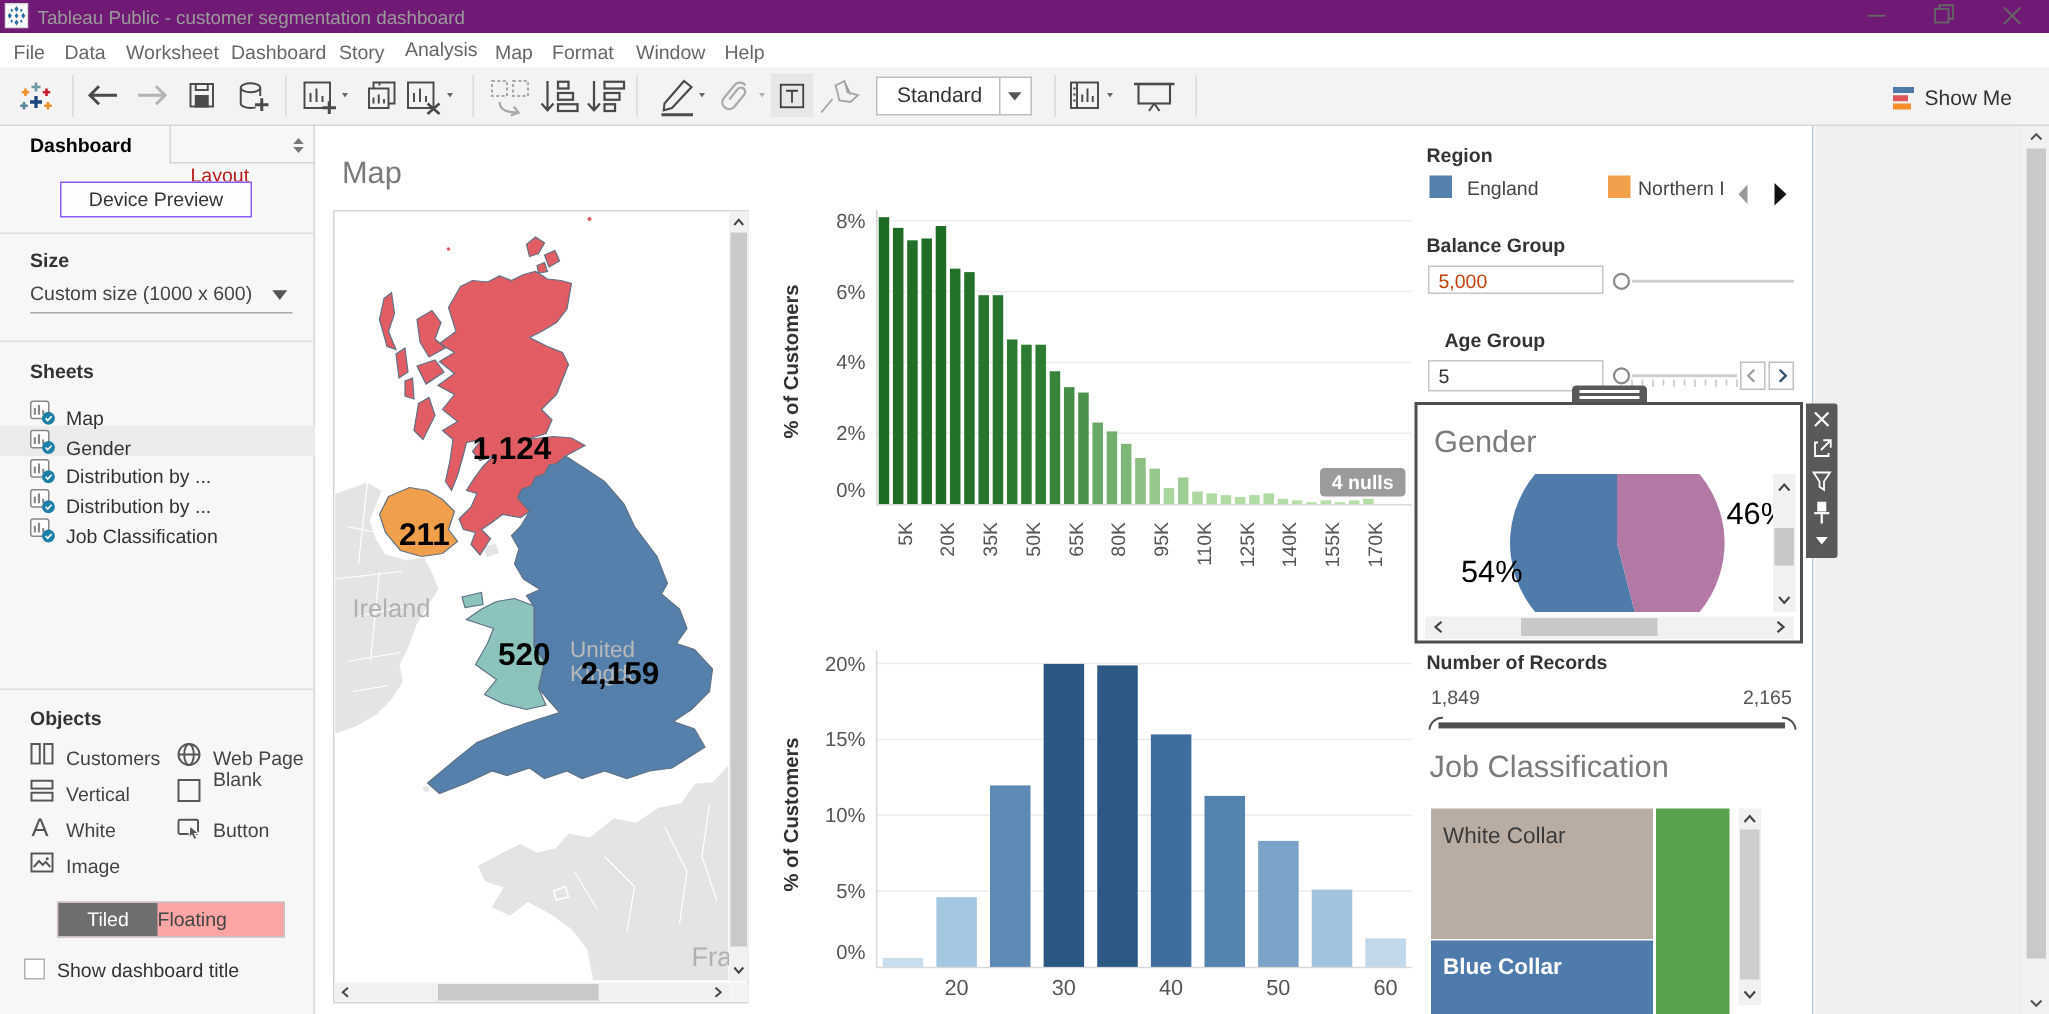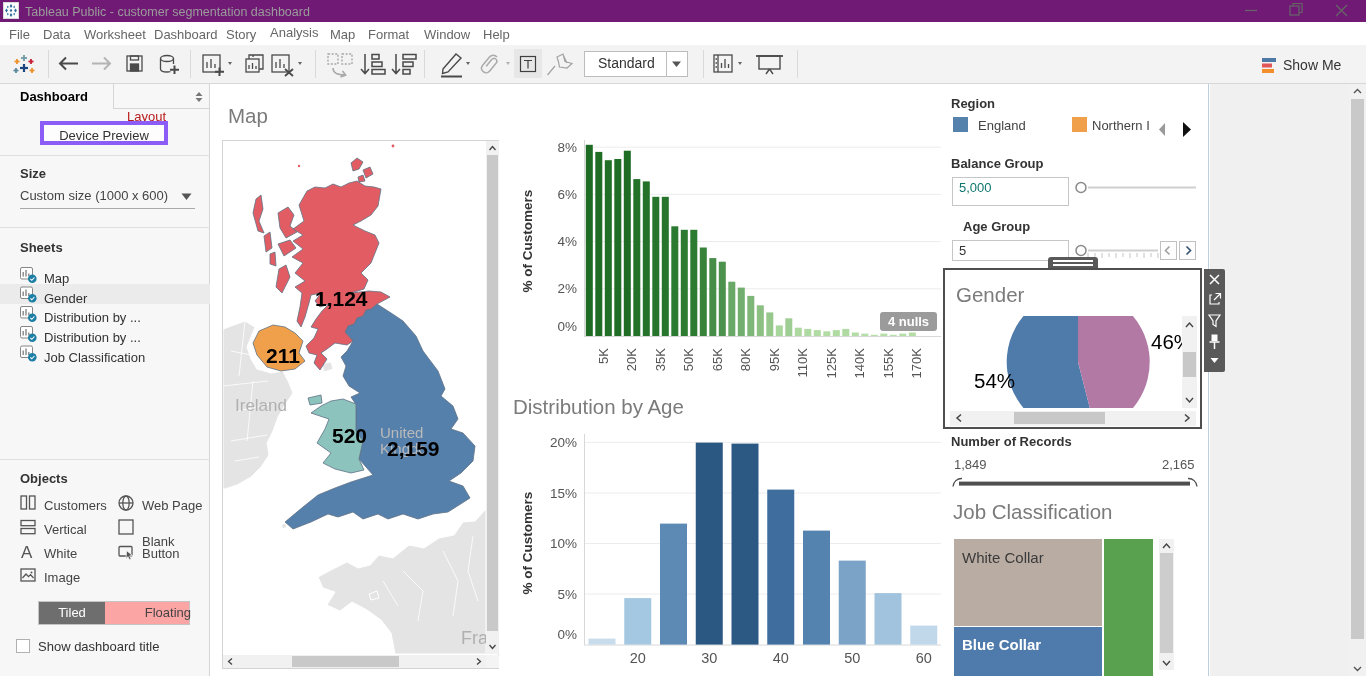--- a/index.html
+++ b/index.html
@@ -205,21 +205,21 @@
     <div class="abs" id="lpanel" style="left:0;top:0;width:210px;height:592px;background:#f7f7f7;border-right:1px solid #d5d5d5;font-size:13px;color:#333;">
 
       <div class="abs" style="left:113px;top:0;width:97px;height:25px;border-left:1px solid #d5d5d5;border-bottom:1px solid #d5d5d5;"></div>
       <div class="abs" style="left:20px;top:5px;font-weight:bold;color:#000;">Dashboard</div>
       <div class="abs" style="left:127px;top:5px;color:#b91c1c;margin-top:20px;">Layout</div>
       <svg class="abs" style="left:195px;top:8px;" width="8" height="10">
           <path d="M4 0 L7.5 4 H0.5 Z" fill="#777"></path>
           <path d="M4 10 L7.5 6 H0.5 Z" fill="#777"></path>
         </svg>
 
-      <div class="abs" style="left:40px;top:37px;width:128px;height:24px;background:#fdfdfd;border:4px solid #8b5cf6;text-align:center;line-height:22px;">Device Preview</div>
+      <div class="abs" style="left:40px;top:37px;width:128px;height:24px;background:#fdfdfd;border:1px solid #8b5cf6;text-align:center;line-height:22px;">Device Preview</div>
       <div class="abs" style="left:0;top:71px;width:210px;border-top:1px solid #e0e0e0;"></div>
 
       <div class="abs" style="left:20px;top:82px;font-weight:bold;">Size</div>
       <div class="abs" style="left:20px;top:104px;width:175px;border-bottom:1px solid #a9a9a9;padding-bottom:5px;color:#444;">Custom size (1000 x 600)</div>
       <svg class="abs" style="left:181px;top:109px;" width="11" height="8">
           <path d="M0.5 0.5 L10.5 0.5 L5.5 7 Z" fill="#555"></path>
         </svg>
       <div class="abs" style="left:0;top:143px;width:210px;border-top:1px solid #e0e0e0;"></div>
 
       <div class="abs" style="left:20px;top:156px;font-weight:bold;">Sheets</div>
@@ -275,28 +275,28 @@
           </g>
         <g transform="translate(0,72)">
             <rect x="1" y="2" width="14" height="12"></rect>
             <path d="M2.5 11 l3.5-4 2.5 2.6 2-2 3 3.4"></path>
             <circle cx="11.5" cy="5.5" r="1" fill="#555" stroke="none"></circle>
           </g>
       </svg>
       <div class="abs" style="left:44px;top:414px;color:#444;">Customers</div>
       <div class="abs" style="left:142px;top:414px;color:#444;">Web Page</div>
       <div class="abs" style="left:44px;top:438px;color:#444;">Vertical</div>
-      <div class="abs" style="left:142px;top:450px;color:#444;">Blank</div>
+      <div class="abs" style="left:142px;top:428px;color:#444;">Blank</div>
       <div class="abs" style="left:44px;top:462px;color:#444;">White</div>
       <div class="abs" style="left:142px;top:462px;color:#444;">Button</div>
       <div class="abs" style="left:44px;top:486px;color:#444;">Image</div>
 
       <div class="abs" style="left:38px;top:517px;width:152px;height:24px;border:1px solid #c4c4c4;background:#fca5a5;">
         <div class="abs" style="left:0;top:0;width:66px;height:22px;background:#6e6e6e;color:#fff;text-align:center;line-height:22px;">Tiled</div>
-        <div class="abs" style="left:66px;top:0;width:86px;height:22px;color:#444;text-align:right;line-height:22px;">Floating</div>
+        <div class="abs" style="left:66px;top:0;width:86px;height:22px;color:#444;text-align:left;line-height:22px;">Floating</div>
       </div>
 
       <div class="abs" style="left:16px;top:555px;width:14px;height:14px;background:#fff;border:1px solid #b0b0b0;"></div>
       <div class="abs" style="left:38px;top:555px;">Show dashboard title</div>
     </div>
 
     <div class="abs" id="canvas" style="left:210px;top:0;width:999px;height:592px;background:#fff;border-right:1px solid #bccfdf;z-index:2;">
 
       <div class="abs ttl" style="left:18px;top:20px;">Map</div>
       <div class="abs" style="left:12px;top:56px;width:277px;height:529px;border:1px solid #d4d4d4;"></div>
@@ -471,21 +471,20 @@
             </g>
           <g transform="translate(404.3,240)">
               <text transform="rotate(-90)" text-anchor="end" x="-4" y="4">170K</text>
             </g>
         </g>
 
         <rect x="367" y="208" width="57" height="19" rx="3" fill="#9b9b9b"></rect>
         <text x="395.5" y="222" font-size="13" font-weight="bold" fill="#fff" text-anchor="middle">4 nulls</text>
       </svg>
 
-      <div class="abs ttl" style="left:303px;top:311px;">Distribution by Age</div>
       <svg class="abs" style="left:303px;top:312px;" width="437" height="280">
         <g stroke="#ececec">
             <line x1="71" y1="46.4" x2="428" y2="46.4"></line>
             <line x1="71" y1="97" x2="428" y2="97"></line>
             <line x1="71" y1="147.5" x2="428" y2="147.5"></line>
             <line x1="71" y1="198" x2="428" y2="198"></line>
           </g>
         <line x1="71.5" y1="38" x2="71.5" y2="248.6" stroke="#d8d8d8"></line>
         <line x1="71" y1="249" x2="428" y2="249" stroke="#d8d8d8"></line>
         <g font-size="13.5" fill="#555" text-anchor="end">
@@ -521,21 +520,21 @@
       <div class="abs" style="left:743px;top:33px;width:15px;height:15px;background:#5581ad;"></div>
       <div class="abs" style="left:768px;top:34px;font-size:13px;color:#444;">England</div>
       <div class="abs" style="left:862px;top:33px;width:15px;height:15px;background:#f0a04a;"></div>
       <div class="abs" style="left:882px;top:34px;font-size:13px;color:#444;width:66px;overflow:hidden;white-space:nowrap;">Northern I</div>
       <svg class="abs" style="left:948px;top:38px;" width="34" height="16">
         <path d="M7 1 L1 7.5 L7 14 Z" fill="#9a9a9a"></path>
         <path d="M25 0 L33 7.5 L25 15 Z" fill="#111"></path>
       </svg>
 
       <div class="abs" style="left:741px;top:72px;font-size:13px;font-weight:bold;color:#333;">Balance Group</div>
-      <div class="abs" style="left:742px;top:93px;width:117px;height:29px;background:#fff;border:1px solid #c6c6c6;font-size:13px;color:#0f766e;line-height:19px;padding-left:6px;">5,000</div>
+      <div class="abs" style="left:742px;top:93px;width:117px;height:19px;background:#fff;border:1px solid #c6c6c6;font-size:13px;color:#c2410c;line-height:19px;padding-left:6px;">5,000</div>
       <svg class="abs" style="left:864px;top:96px;" width="124" height="16">
         <line x1="14" y1="7.5" x2="122" y2="7.5" stroke="#cfcfcf" stroke-width="2"></line>
         <circle cx="7" cy="7.5" r="5" fill="#fff" stroke="#8a8a8a" stroke-width="1.5"></circle>
       </svg>
 
       <div class="abs" style="left:741px;top:135px;font-size:13px;font-weight:bold;color:#333;margin-left:12px;">Age Group</div>
       <div class="abs" style="left:742px;top:156px;width:117px;height:21px;background:#fff;border:1px solid #c6c6c6;font-size:13px;color:#333;line-height:19px;padding-left:6px;">5</div>
       <svg class="abs" style="left:864px;top:159px;" width="124" height="20">
         <line x1="14" y1="7.5" x2="84" y2="7.5" stroke="#cfcfcf" stroke-width="2"></line>
         <g stroke="#c4c4c4">

